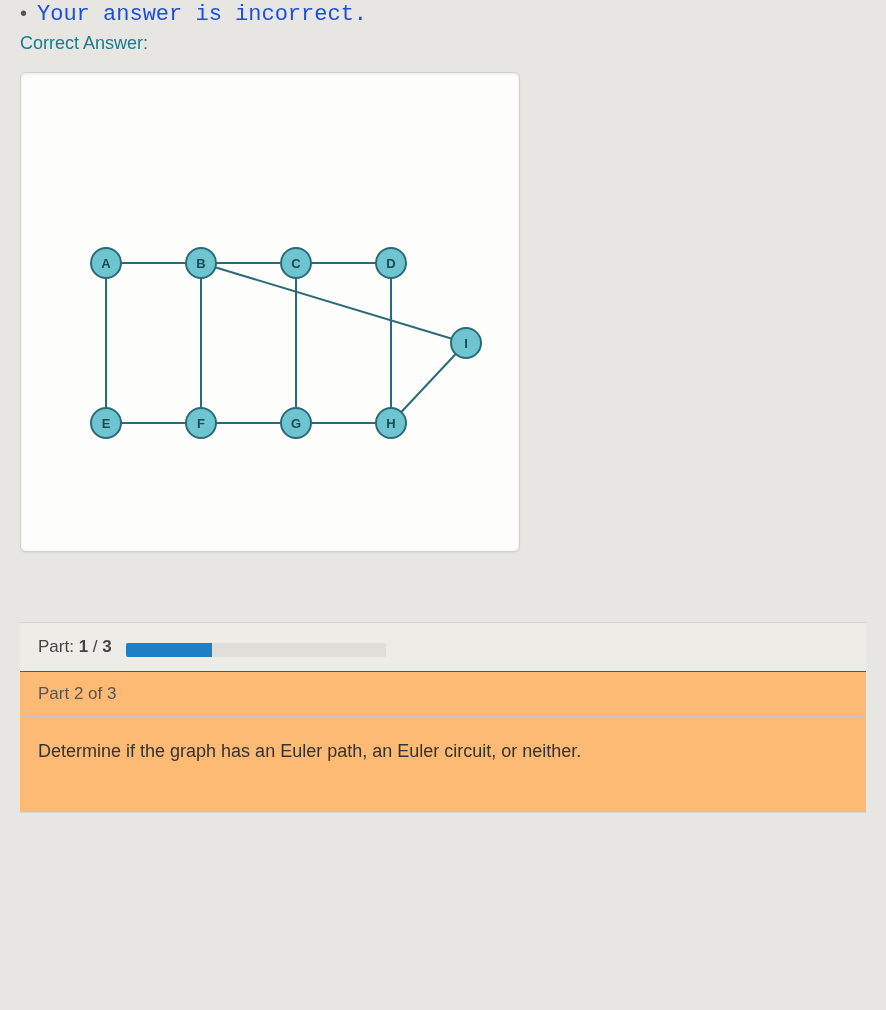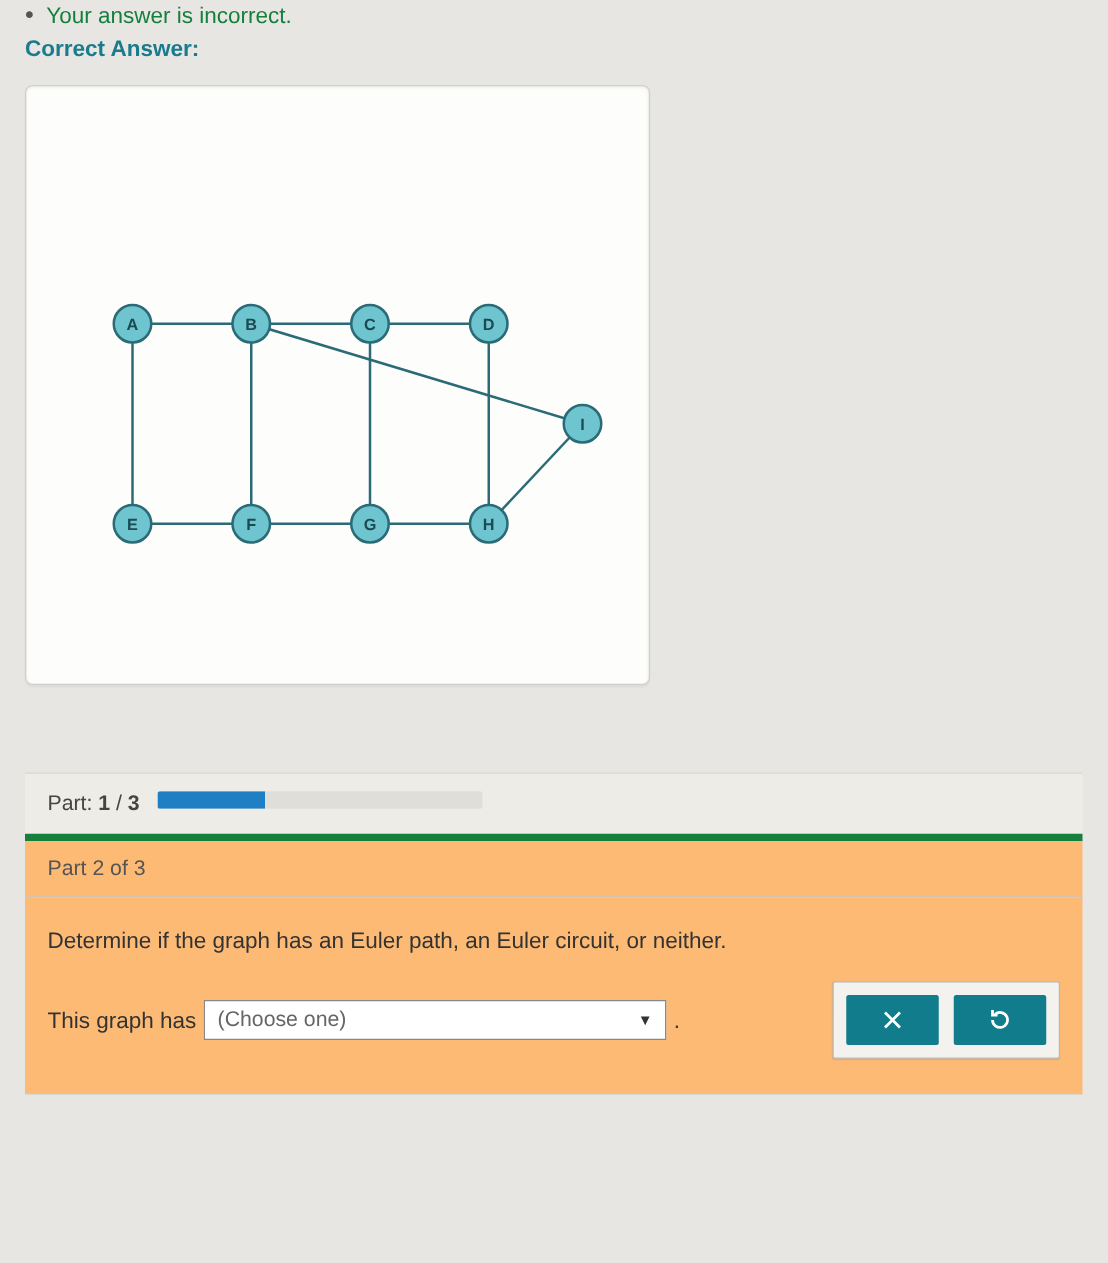--- a/index.html
+++ b/index.html
@@ -6,43 +6,43 @@
   body {
     font-family: Arial, Helvetica, sans-serif;
     background: #e8e6e2;
     width: 886px;
     height: 1010px;
     padding: 0 20px;
     color: #333;
   }
   .feedback-row { display:flex; align-items:baseline; gap:10px; padding-top:2px;}
   .bullet { font-size: 20px; color:#555; line-height:1; }
-  .incorrect-text { font-size: 18px; color:#15803d; }
-  .correct-label { font-size:18px; color:#1a7b8c; font-weight:bold; margin-top:6px; }
+  .incorrect-text { font-size: 22px; color:#1d4ed8;font-family:Liberation Mono, monospace; }
+  .correct-label { font-size:18px; color:#1a7b8c; font-weight:normal; margin-top:6px; }
 
   .graph-card {
     margin-top: 18px;
     width: 500px;
     height: 480px;
     background: #fdfdfb;
     border: 1px solid #d0d0cc;
     border-radius: 6px;
     box-shadow: 0 1px 3px rgba(0,0,0,0.08) inset, 0 1px 2px rgba(0,0,0,0.05);
     position: relative;
   }
   .graph-svg { position:absolute; top:0; left:0; }
 
   .part-bar {
     margin-top: 70px;
     background: #eeece7;
     border-top: 1px solid #d8d6d0;
-    border-bottom: 6px solid #15803d;
+    border-bottom: 1px solid #15803d;
     padding: 14px 18px;
     display:flex;
-    align-items:flex-start;
+    align-items:flex-end;
     gap: 14px;
   }
   .part-label { font-size:17px; color:#444; }
   .part-label .cur { font-weight:bold; }
   .progress-track {
     width: 260px;
     height: 14px;
     background: #e0ded9;
     border-radius: 2px;
     overflow:hidden;
@@ -181,35 +181,13 @@
   </span>
   <div class="progress-track">
     <div class="progress-fill" style="width: 33.3%;"></div>
   </div>
 </div>
 
 <div class="part2-header">Part 2 of 3</div>
 
 <div class="question-area">
   <div class="question-text">Determine if the graph has an Euler path, an Euler circuit, or neither.</div>
-  <div class="answer-row">
-    <span class="answer-lead">This graph has</span>
-    <div class="dropdown">
-      <span>(Choose one)</span>
-      <span class="tri">▼</span>
-    </div>
-    <span class="period">.</span>
-    <div class="button-tray">
-      <div class="btn">
-        <svg width="20" height="20" viewBox="0 0 20 20">
-          <line x1="4" y1="4" x2="16" y2="16"></line>
-            <line x1="16" y1="4" x2="4" y2="16"></line>
-        </svg>
-      </div>
-      <div class="btn">
-        <svg width="22" height="22" viewBox="0 0 22 22">
-          <path d="M5 11a6 6 0 1 0 2-4.5"></path>
-          <polyline points="5,3 5,7 9,7" fill="none"></polyline>
-        </svg>
-      </div>
-    </div>
-  </div>
 </div>
 
 </body></html>

